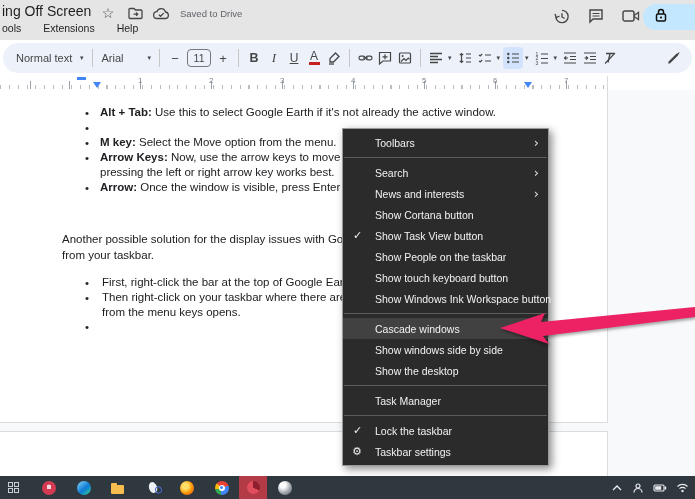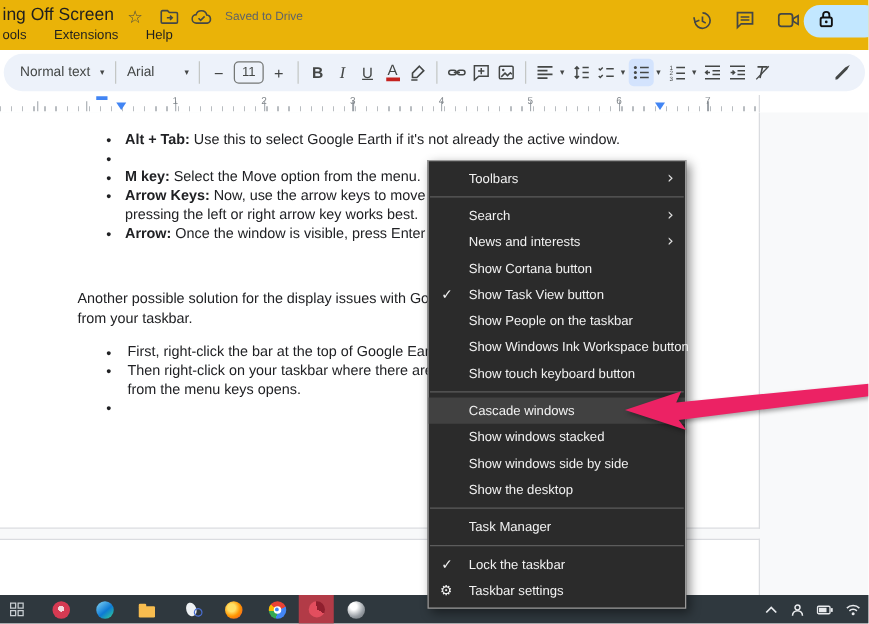--- a/index.html
+++ b/index.html
@@ -1,19 +1,19 @@
 <!DOCTYPE html>
 <html style="--c-arrow: #ec2264; --c-menu_bg: #2b2b2b; --c-menu_highlight: #414141; --c-taskbar_bg: #2f383e; --c-active_app_bg: #b23b47; --c-toolbar_bg: #edf2fa; --c-active_btn: #d3e3fd; --c-share_bg: #c2e7ff;"><head>
 <meta charset="utf-8">
 <style>
   html,body{margin:0;padding:0;background:#fff;}
   .screen{position:relative;width:695px;height:499px;overflow:hidden;background:#fff;
           font-family:"Liberation Sans",sans-serif;-webkit-font-smoothing:antialiased;}
   
-  .hdr{position:absolute;top:0;left:0;right:0;height:40px;background:#eab308;}
+  .hdr{position:absolute;top:0;left:0;right:0;height:40px;background:#e5e5e5;}
   .doc-title{position:absolute;left:2px;top:3px;font-size:14px;color:#1f1f1f;}
   .hdr-ic{position:absolute;top:4px;width:18px;height:18px;display:flex;align-items:center;justify-content:center;color:#444746;}
   .menu-row{position:absolute;left:2px;top:22px;display:flex;gap:22px;font-size:10.5px;color:#1f1f1f;}
   .share-pill{position:absolute;right:-10px;top:4px;width:50px;height:26px;border-radius:14px;
               background:var(--c-share_bg,#c2e7ff);display:flex;align-items:center;padding-left:12px;}
   
   .tbar{position:absolute;top:43px;left:3px;right:3px;height:30px;background:var(--c-toolbar_bg,#edf2fa);
         border-radius:15px;display:flex;align-items:center;padding:0 9px;font-size:11px;color:#444746;}
   .ti{height:22px;min-width:20px;display:flex;align-items:center;justify-content:center;border-radius:4px;flex:0 0 auto;}
   .ti.active{background:var(--c-active_btn,#d3e3fd);}
@@ -301,31 +301,28 @@
         <span>Show Cortana button</span>
       </div>
     <div class="mi">
         <span class="chk">✓</span>
         <span>Show Task View button</span>
       </div>
     <div class="mi">
         <span>Show People on the taskbar</span>
       </div>
     <div class="mi">
+        <span>Show touch keyboard button</span>
+      </div>
+    <div class="mi">
         <span>Show Windows Ink Workspace button</span>
-      </div>
-    <div class="mi">
-        <span>Show touch keyboard button</span>
       </div>
     <div class="msep"></div>
     <div class="mi hl">
         <span>Cascade windows</span>
-      </div>
-    <div class="mi">
-        <span>Show windows stacked</span>
       </div>
     <div class="mi">
         <span>Show windows side by side</span>
       </div>
     <div class="mi">
         <span>Show the desktop</span>
       </div>
     <div class="msep"></div>
     <div class="mi">
         <span>Task Manager</span>

